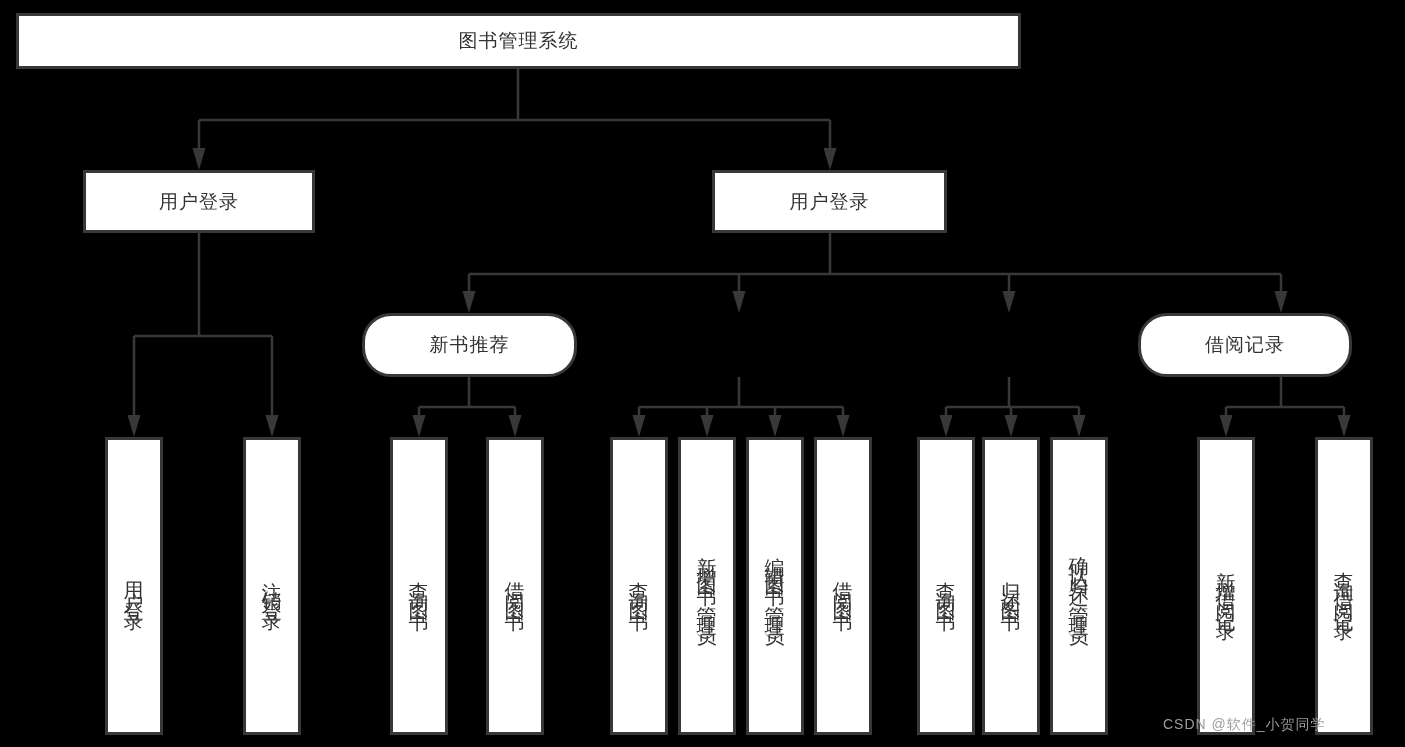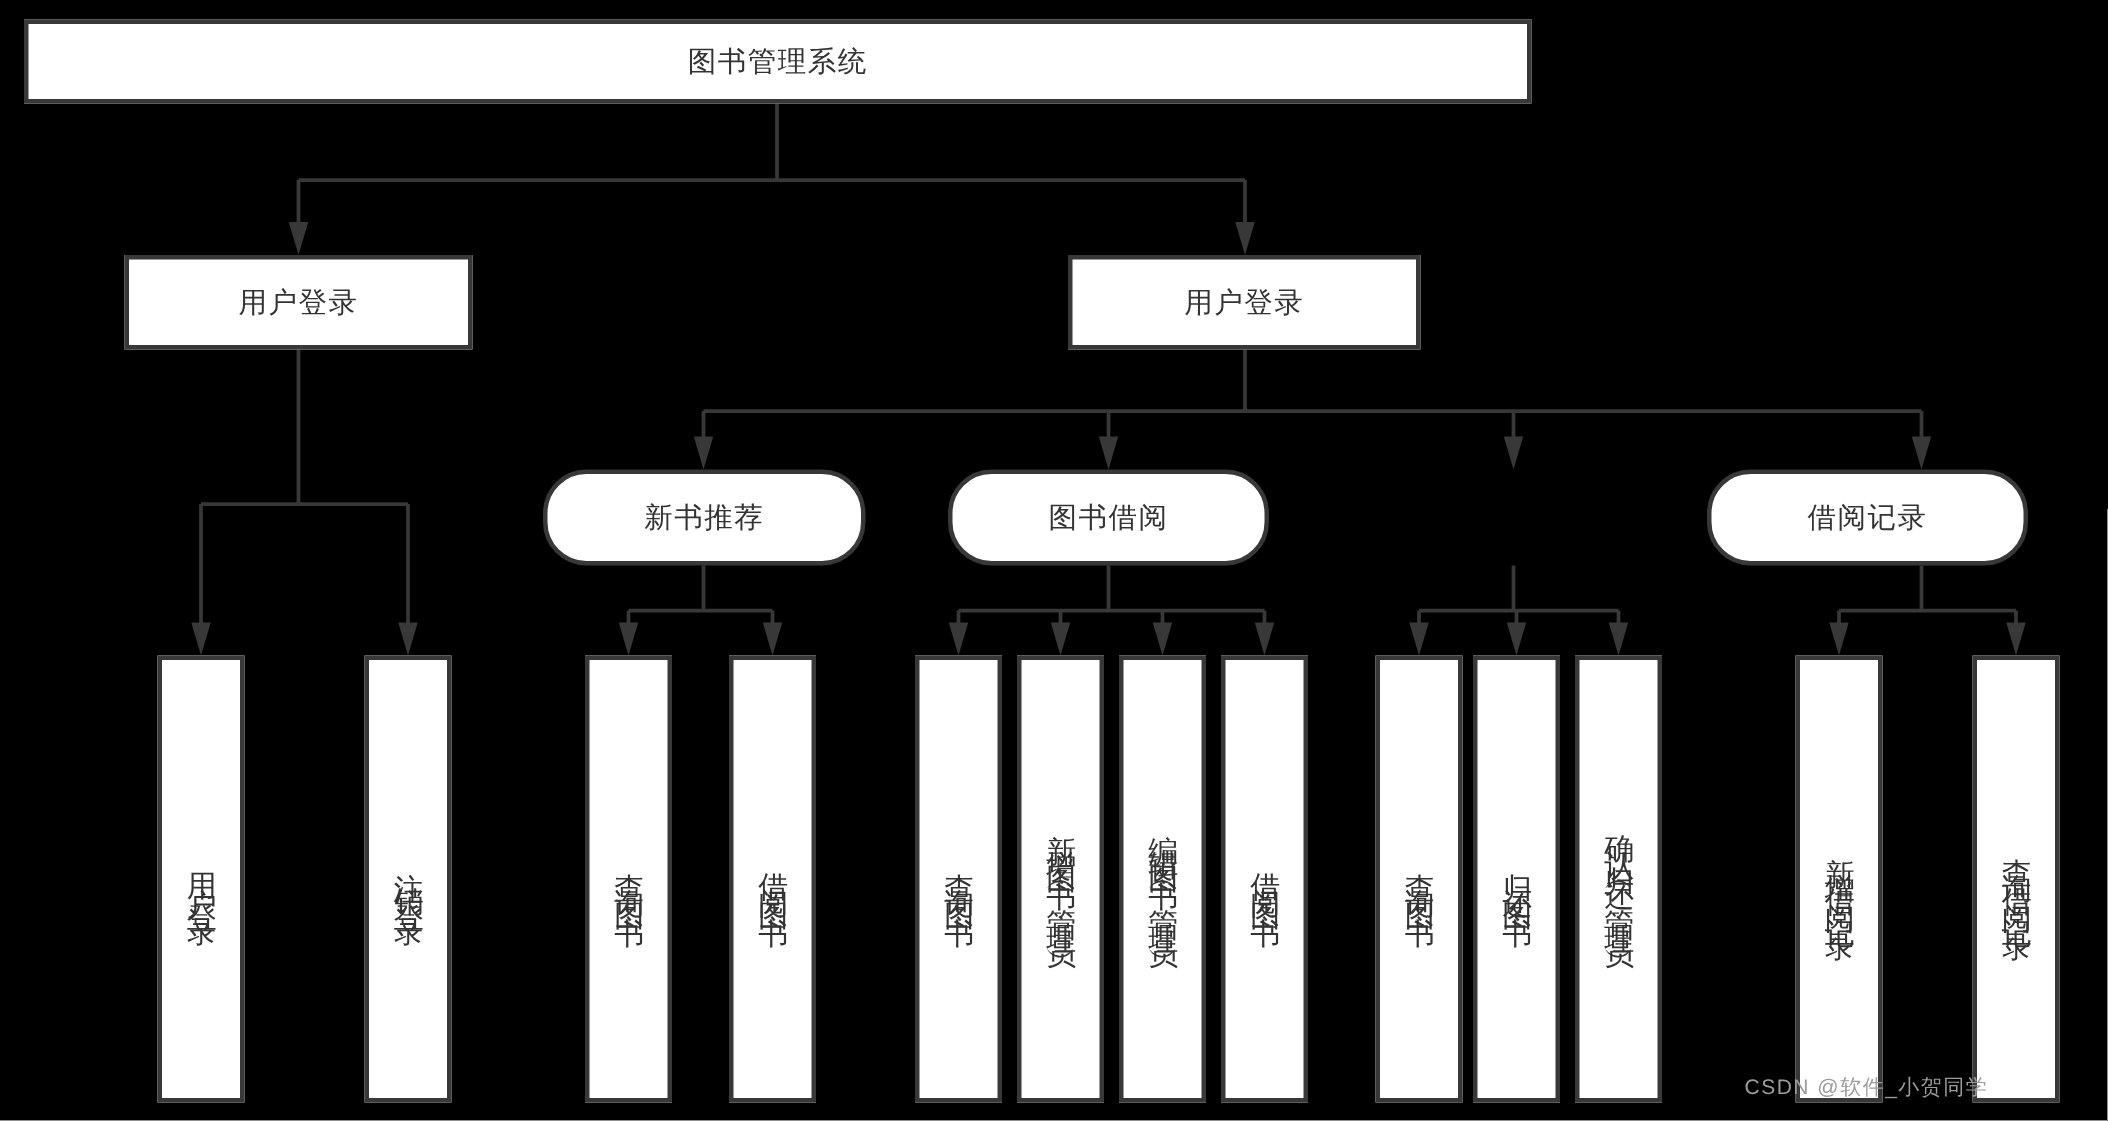--- a/index.html
+++ b/index.html
@@ -128,21 +128,20 @@
       <polygon points="1337.5,415 1350.5,415 1344,437"></polygon>
     </g>
   </svg>
 
   <div class="node hbox root">图书管理系统</div>
 
   <div class="node hbox lvl2" style="left:83px; width:232px;">用户登录</div>
   <div class="node hbox lvl2" style="left:712px; width:235px;">用户登录</div>
 
   <div class="node hbox lvl3" style="left:362px; width:215px;">新书推荐</div>
-  <div class="node hbox lvl3" style="left:632px; width:214px;">图书借阅</div>
   <div class="node hbox lvl3" style="left:1138px; width:214px;">借阅记录</div>
 
   <div class="node leaf" style="left:105px;">用户登录</div>
   <div class="node leaf" style="left:243px;">注销登录</div>
   <div class="node leaf" style="left:390px;">查询图书</div>
   <div class="node leaf" style="left:486px;">借阅图书</div>
   <div class="node leaf" style="left:610px;">查询图书</div>
   <div class="node leaf" style="left:678px;">新增图书（管理员）</div>
   <div class="node leaf" style="left:746px;">编辑图书（管理员）</div>
   <div class="node leaf" style="left:814px;">借阅图书</div>

